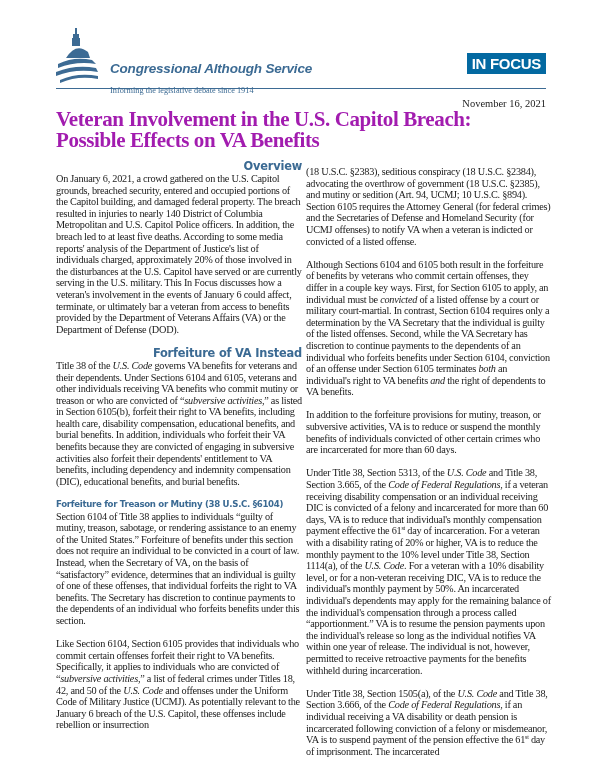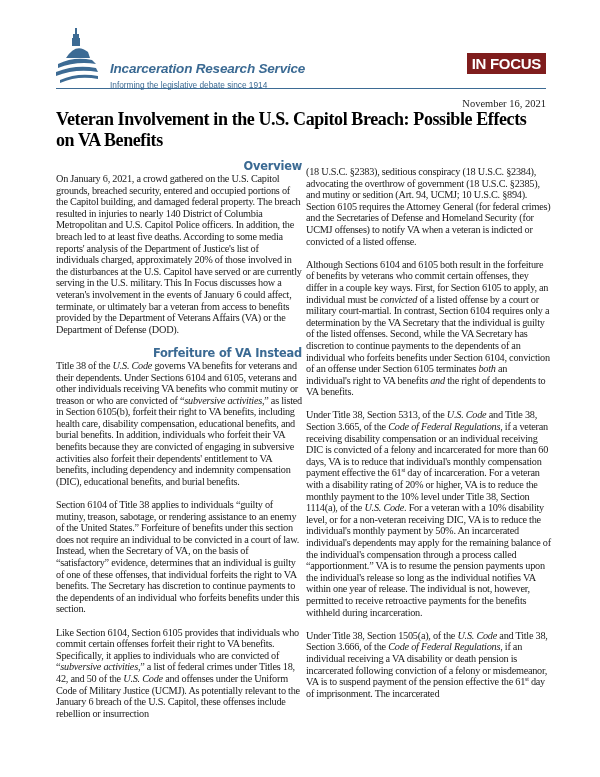--- a/index.html
+++ b/index.html
@@ -1,25 +1,25 @@
 <!DOCTYPE html>
 <html><head>
 <meta charset="utf-8">
 <style>
   html, body { margin:0; padding:0; background:#ffffff; }
   body { width:600px; height:777px; position:relative; overflow:hidden; font-family:"Liberation Serif", serif; color:#111; }
   .header { position:absolute; left:56px; top:28px; width:490px; height:70px; }
   .logo-icon { position:absolute; left:0; top:0; width:42px; height:56px; }
   .brand { position:absolute; left:54px; top:33px; }
   .brand-name { font-family:"Liberation Sans", sans-serif; font-weight:bold; font-style:italic; font-size:13.5px; color:#3b6a93; letter-spacing:-0.2px; line-height:15px; }
-  .brand-tag { font-family:Liberation Sans, sans-serif; font-size:8.3px; color:#3b6a93; line-height:10px; margin-top:4px; }
-  .badge { position:absolute; right:0; top:25px; background:#7f1d1d; color:#fff; font-family:"Liberation Sans", sans-serif; font-weight:bold; font-size:15px; padding:2px 5px 1px 5px; letter-spacing:-0.3px; line-height:18px; }
+  .brand-tag { font-family:Liberation Serif, serif; font-size:8.3px; color:#3b6a93; line-height:10px; margin-top:10px; }
+  .badge { position:absolute; right:0; top:25px; background:#0369a1; color:#fff; font-family:"Liberation Sans", sans-serif; font-weight:bold; font-size:15px; padding:2px 5px 1px 5px; letter-spacing:-0.3px; line-height:18px; }
   .rule { position:absolute; left:56px; top:88px; width:490px; height:1px; background:#3d6b94; }
   .date { position:absolute; right:54px; top:98px; font-size:10.5px; color:#222; }
-  .title { position:absolute; left:56px; top:109px; width:480px; font-family:"Liberation Serif", serif; font-weight:bold; font-size:18px; line-height:21px; letter-spacing:-0.4px; margin:0; color:#000000; }
+  .title { position:absolute; left:56px; top:109px; width:480px; font-family:"Liberation Serif", serif; font-weight:bold; font-size:21px; line-height:21px; letter-spacing:-0.4px; margin:0; color:#a21caf; }
   .col { position:absolute; top:160px; width:246px; font-size:10.25px; line-height:11.6px; letter-spacing:-0.25px; color:#1a1a1a; }
   .col.left { left:56px; }
   .col.right { left:306px; top:166px; }
   .col p { margin:0 0 11.6px 0; }
   h2 { font-family:"DejaVu Sans", sans-serif; font-weight:bold; color:#3b6a93; font-size:11.4px; line-height:13px; margin:0; letter-spacing:-0.2px;text-align:right; }
   h3 { font-family:"DejaVu Sans", sans-serif; font-weight:bold; color:#3b6a93; font-size:8.6px; line-height:11.6px; margin:0; letter-spacing:-0.3px; }
   em { font-style:italic; }
   .footer { position:absolute; left:0; width:600px; top:742px; text-align:center; font-family:"Liberation Sans", sans-serif; font-size:8.5px; color:#5a86ab;margin-top:40px; }
   sup { font-size:6px; line-height:0; }
 </style>
@@ -32,43 +32,45 @@
       <rect x="19" y="0" width="2" height="6"></rect>
       <rect x="17" y="6" width="6" height="4"></rect>
       <rect x="16" y="10" width="8" height="8"></rect>
       <path d="M10 30 Q20 14 32 24 L34 30 Z"></path>
       <path d="M2 36 Q18 28 36 32 L40 36 Q20 33 2 40 Z"></path>
       <path d="M0 44 Q20 36 40 40 L42 44 Q20 40 0 48 Z"></path>
       <path d="M4 52 Q22 44 42 48 L42 51 Q22 47 4 55 Z"></path>
     </g>
   </svg>
   <div class="brand">
-    <div class="brand-name">Incarceration Research Service</div>
+    <div class="brand-name">Congressional Although Service</div>
     <div class="brand-tag">Informing the legislative debate since 1914</div>
   </div>
   <div class="badge">IN FOCUS</div>
 </div>
 <div class="rule"></div>
 
 <div class="date">November 16, 2021</div>
 <h1 class="title">Veteran Involvement in the U.S. Capitol Breach: Possible Effects on VA Benefits</h1>
 
 <div class="col left">
   <h2>Overview</h2>
   <p>On January 6, 2021, a crowd gathered on the U.S. Capitol grounds, breached security, entered and occupied portions of the Capitol building, and damaged federal property. The breach resulted in injuries to nearly 140 District of Columbia Metropolitan and U.S. Capitol Police officers. In addition, the breach led to at least five deaths. According to some media reports' analysis of the Department of Justice's list of individuals charged, approximately 20% of those involved in the disturbances at the U.S. Capitol have served or are currently serving in the U.S. military. This In Focus discusses how a veteran's involvement in the events of January 6 could affect, terminate, or ultimately bar a veteran from access to benefits provided by the Department of Veterans Affairs (VA) or the Department of Defense (DOD).</p>
 
   <h2>Forfeiture of VA Instead</h2>
   <p><span>Title 38 of the </span><em>U.S. Code</em><span> governs VA benefits for veterans and their dependents. Under Sections 6104 and 6105, veterans and other individuals receiving VA benefits who commit mutiny or treason or who are convicted of “</span><em>subversive activities</em><span>,” as listed in Section 6105(b), forfeit their right to VA benefits, including health care, disability compensation, educational benefits, and burial benefits. In addition, individuals who forfeit their VA benefits because they are convicted of engaging in subversive activities also forfeit their dependents' entitlement to VA benefits, including dependency and indemnity compensation (DIC), educational benefits, and burial benefits.</span></p>
 
+  <h3>Forfeiture for Treason or Mutiny (38 U.S.C. §6104)</h3>
   <p>Section 6104 of Title 38 applies to individuals “guilty of mutiny, treason, sabotage, or rendering assistance to an enemy of the United States.” Forfeiture of benefits under this section does not require an individual to be convicted in a court of law. Instead, when the Secretary of VA, on the basis of “satisfactory” evidence, determines that an individual is guilty of one of these offenses, that individual forfeits the right to VA benefits. The Secretary has discretion to continue payments to the dependents of an individual who forfeits benefits under this section.</p>
 
   <p><span>Like Section 6104, Section 6105 provides that individuals who commit certain offenses forfeit their right to VA benefits. Specifically, it applies to individuals who are convicted of “</span><em>subversive activities</em><span>,” a list of federal crimes under Titles 18, 42, and 50 of the </span><em>U.S. Code</em><span> and offenses under the Uniform Code of Military Justice (UCMJ). As potentially relevant to the January 6 breach of the U.S. Capitol, these offenses include rebellion or insurrection</span></p>
 </div>
 
 <div class="col right">
   <p>(18 U.S.C. §2383), seditious conspiracy (18 U.S.C. §2384), advocating the overthrow of government (18 U.S.C. §2385), and mutiny or sedition (Art. 94, UCMJ; 10 U.S.C. §894). Section 6105 requires the Attorney General (for federal crimes) and the Secretaries of Defense and Homeland Security (for UCMJ offenses) to notify VA when a veteran is indicted or convicted of a listed offense.</p>
   <p><span>Although Sections 6104 and 6105 both result in the forfeiture of benefits by veterans who commit certain offenses, they differ in a couple key ways. First, for Section 6105 to apply, an individual must be </span><em>convicted</em><span> of a listed offense by a court or military court-martial. In contrast, Section 6104 requires only a determination by the VA Secretary that the individual is guilty of the listed offenses. Second, while the VA Secretary has discretion to continue payments to the dependents of an individual who forfeits benefits under Section 6104, conviction of an offense under Section 6105 terminates </span><em>both</em><span> an individual's right to VA benefits </span><em>and</em><span> the right of dependents to VA benefits.</span></p>
 
+  <p>In addition to the forfeiture provisions for mutiny, treason, or subversive activities, VA is to reduce or suspend the monthly benefits of individuals convicted of other certain crimes who are incarcerated for more than 60 days.</p>
   <p><span>Under Title 38, Section 5313, of the </span><em>U.S. Code</em><span> and Title 38, Section 3.665, of the </span><em>Code of Federal Regulations</em><span>, if a veteran receiving disability compensation or an individual receiving DIC is convicted of a felony and incarcerated for more than 60 days, VA is to reduce that individual's monthly compensation payment effective the 61</span><sup>st</sup><span> day of incarceration. For a veteran with a disability rating of 20% or higher, VA is to reduce the monthly payment to the 10% level under Title 38, Section 1114(a), of the </span><em>U.S. Code</em><span>. For a veteran with a 10% disability level, or for a non-veteran receiving DIC, VA is to reduce the individual's monthly payment by 50%. An incarcerated individual's dependents may apply for the remaining balance of the individual's compensation through a process called “apportionment.” VA is to resume the pension payments upon the individual's release so long as the individual notifies VA within one year of release. The individual is not, however, permitted to receive retroactive payments for the benefits withheld during incarceration.</span></p>
   <p><span>Under Title 38, Section 1505(a), of the </span><em>U.S. Code</em><span> and Title 38, Section 3.666, of the </span><em>Code of Federal Regulations</em><span>, if an individual receiving a VA disability or death pension is incarcerated following conviction of a felony or misdemeanor, VA is to suspend payment of the pension effective the 61</span><sup>st</sup><span> day of imprisonment. The incarcerated</span></p>
 </div>
 
 <div class="footer">https://crsreports.congress.gov</div>
 
 </body></html>

